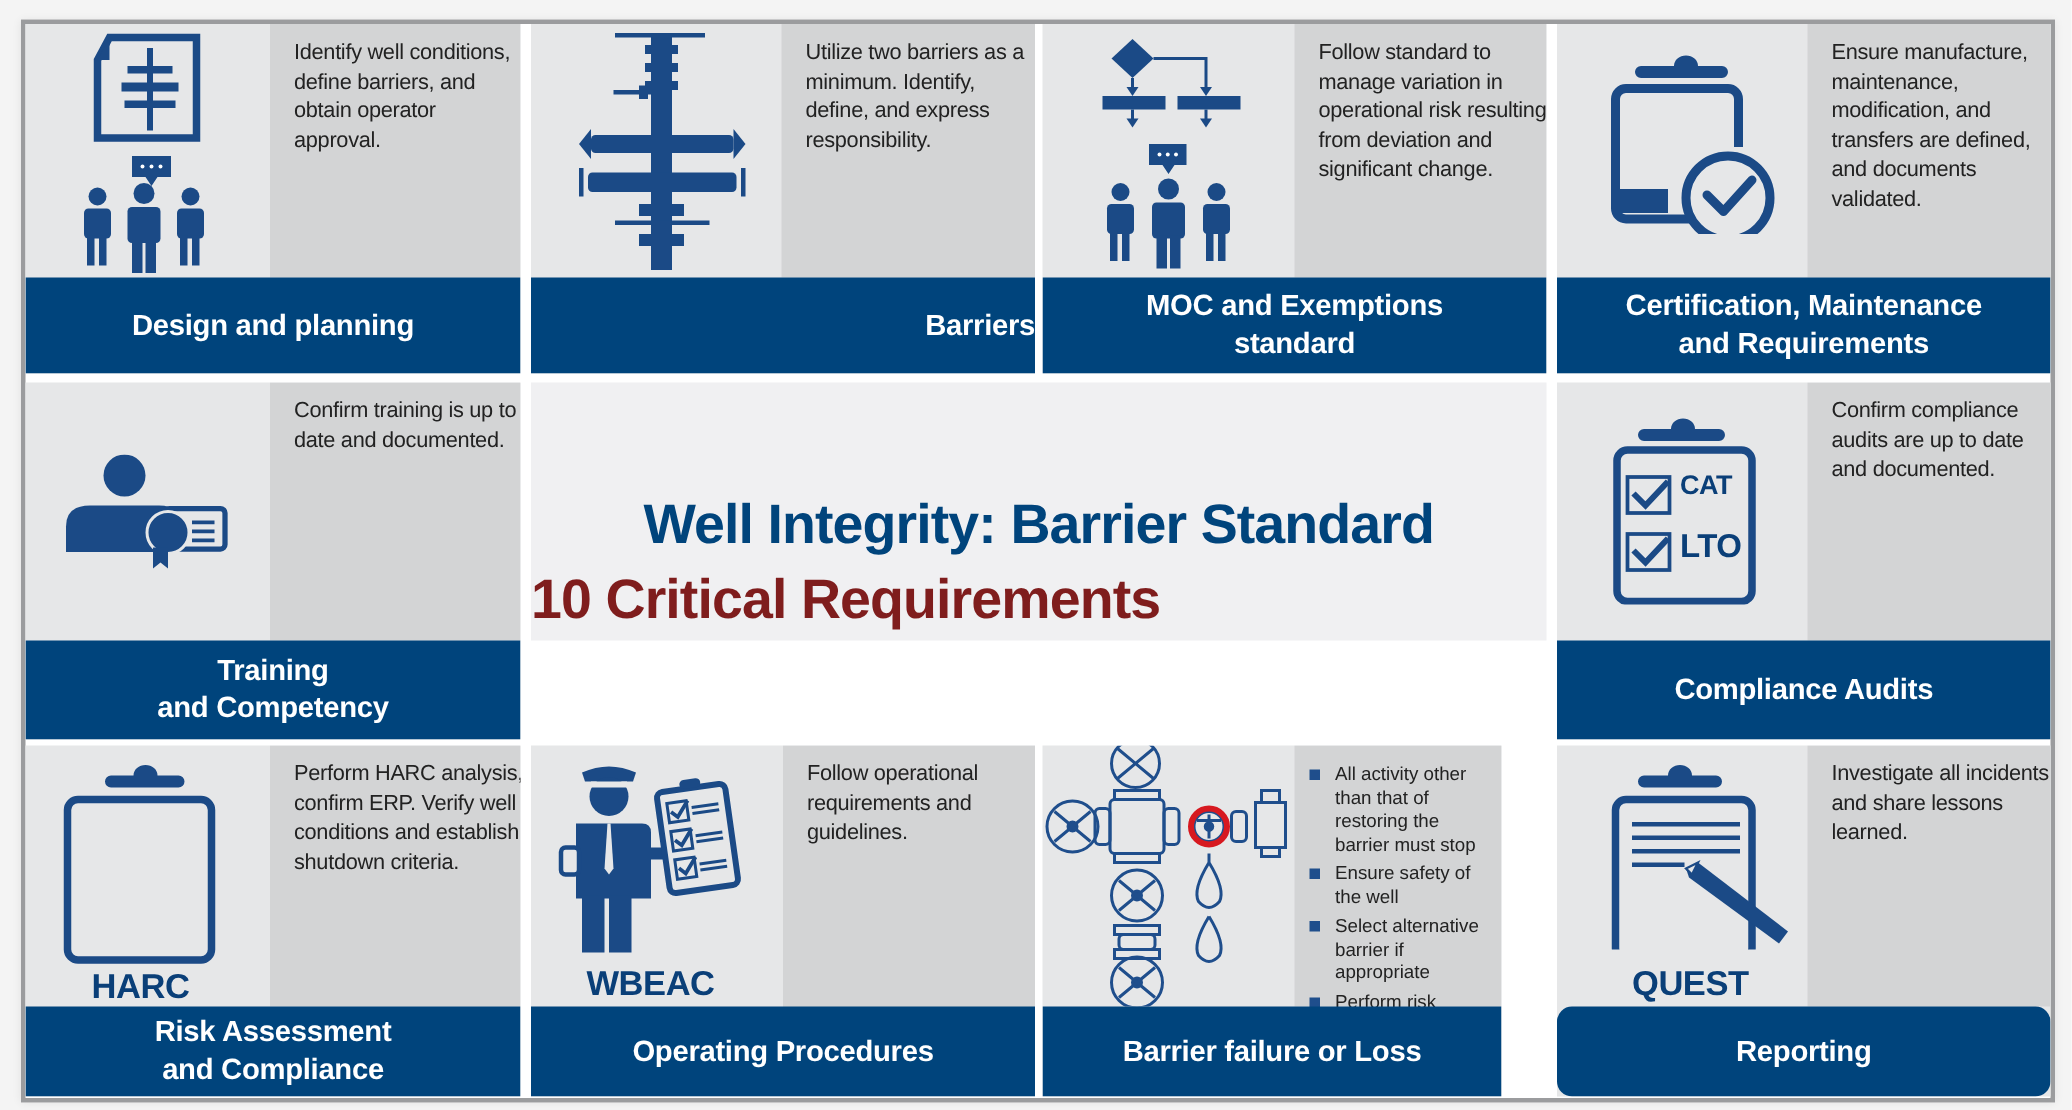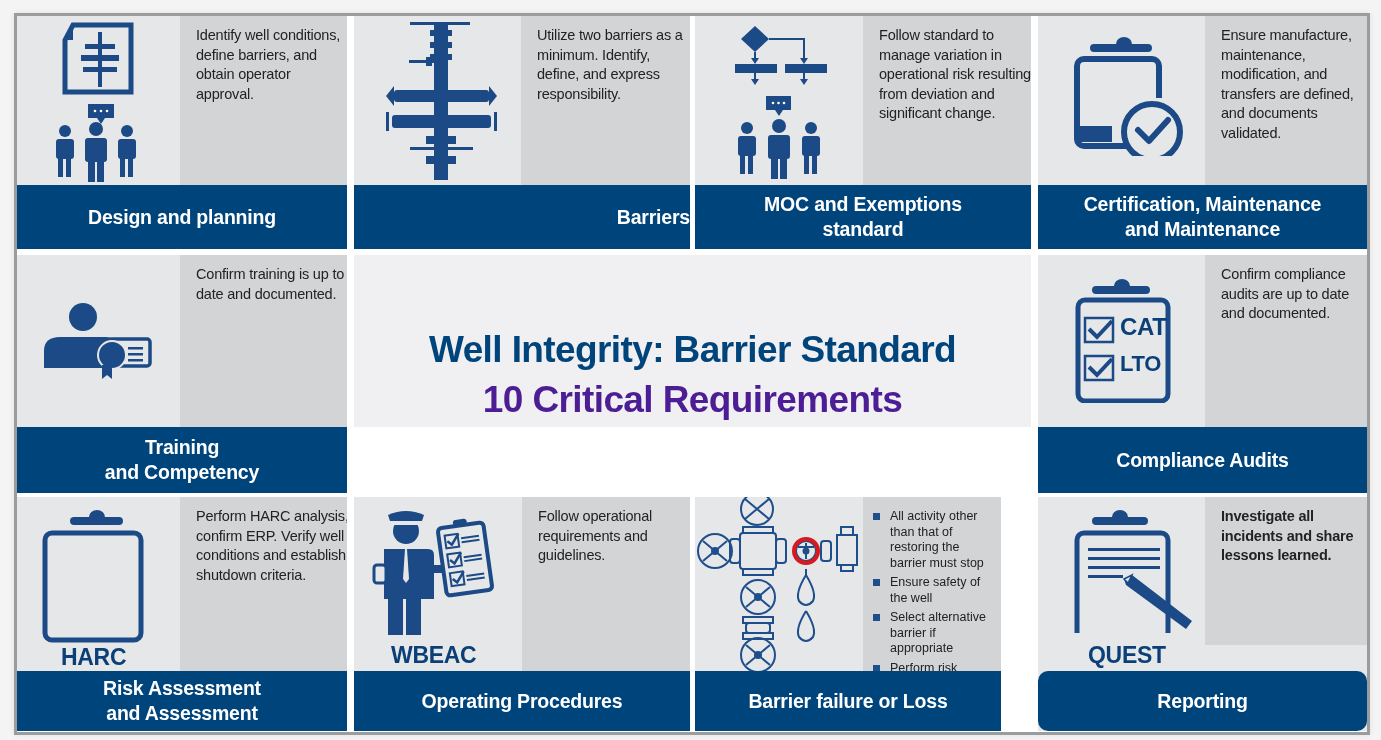--- a/index.html
+++ b/index.html
@@ -6,21 +6,21 @@
   body{width:1381px;height:740px;background:#f4f4f4;font-family:"Liberation Sans",sans-serif;position:relative;overflow:hidden;}
   .frame{position:absolute;left:14px;top:13px;width:1350px;height:716px;border:3px solid #9b9c9e;background:#ffffff;box-shadow:0 0 6px rgba(0,0,0,0.08);}
   .tile{position:absolute;background:#e6e7e8;overflow:hidden;}
   .tile .text-panel{position:absolute;top:0;right:0;background:#d3d4d5;}
   .tile .desc{position:absolute;left:16px;top:10px;right:6px;font-size:14.5px;line-height:19.5px;color:#222;font-family:"Liberation Sans",sans-serif;letter-spacing:-0.2px;}
   .tile .title-bar{position:absolute;left:0;right:0;bottom:0;background:#00447c;color:#fff;font-weight:bold;font-size:19.5px;line-height:25px;display:flex;align-items:center;justify-content:center;text-align:center;flex-direction:column;letter-spacing:-0.2px;}
   .tile .icon{position:absolute;}
   .icon-label{position:absolute;color:#0a3f78;font-weight:bold;font-size:23px;letter-spacing:-0.3px;}
   .center{position:absolute;left:354px;top:255px;width:677px;height:172px;background:#f0f0f2;}
   .center .h1{position:absolute;left:0;right:0;top:74px;text-align:center;color:#00447c;font-weight:bold;font-size:37px;letter-spacing:-0.6px;}
-  .center .h2{position:absolute;left:0;right:0;top:124px;text-align:center;color:#4c1d95;font-weight:bold;font-size:37px;letter-spacing:-0.6px;}
+  .center .h2{position:absolute;left:0;right:0;top:124px;color:#7f1d1d;font-weight:bold;font-size:37px;letter-spacing:-0.6px;}
   ul.bullets{list-style:none;margin:0;padding:0;position:absolute;left:10px;top:12px;right:4px;}
   ul.bullets li{position:relative;padding-left:17px;font-size:12.5px;line-height:15.5px;color:#222;margin-bottom:4px;}
   ul.bullets li::before{content:"";position:absolute;left:0;top:4px;width:7px;height:7px;background:#1f4e8c;}
 </style>
 </head>
 <body>
 
 <div class="frame"></div>
 
 <div class="tile" style="left:17px;top:16px;width:330px;height:233px;">
@@ -128,21 +128,21 @@
   </div>
   <svg class="icon" style="left:34px;top:18px;" width="112" height="122" viewBox="0 0 112 122">
     <path d="M22 10 H44 A8 7 0 0 1 60 10 H76 A4 4 0 0 1 76 18 H22 A4 4 0 0 1 22 10 Z" fill="#1b4a86"></path>
     <path d="M58 112 H12 A7 7 0 0 1 5 105 V32 A7 7 0 0 1 12 25 H80 A7 7 0 0 1 87 32 V64" fill="none" stroke="#1b4a86" stroke-width="6"></path>
     <path d="M8 92 V108 H40 V92 Z" fill="#1b4a86"></path>
     <circle cx="80" cy="98" r="28" fill="#e6e7e8" stroke="#1b4a86" stroke-width="6"></circle>
     <path d="M66 96 L77 107 L96 86" fill="none" stroke="#1b4a86" stroke-width="6" stroke-linecap="round" stroke-linejoin="round"></path>
   </svg>
   <div class="title-bar" style="height:64px;">
     <span>Certification, Maintenance</span>
-    <span>and Maintenance</span>
+    <span>and Requirements</span>
   </div>
 </div>
 
 <div class="tile" style="left:17px;top:255px;width:330px;height:238px;">
   <div class="text-panel" style="left:163px;height:172px;">
     <div class="desc" style="width:150px;">Confirm training is up to date and documented.</div>
   </div>
   <svg class="icon" style="left:25px;top:48px;" width="110" height="80" viewBox="0 0 110 80">
     <circle cx="41" cy="14" r="14" fill="#1b4a86"></circle>
     <path d="M2 65 V48 Q2 34 18 34 H64 Q76 34 78 42 L60 65 Z" fill="#1b4a86"></path>
@@ -169,39 +169,39 @@
     <div class="desc" style="width:150px;">Confirm compliance audits are up to date and documented.</div>
   </div>
   <svg class="icon" style="left:36px;top:18px;" width="100" height="130" viewBox="0 0 100 130">
     <path d="M22 13 H40 A8 7 0 0 1 56 13 H72 A4 4 0 0 1 72 21 H22 A4 4 0 0 1 22 13 Z" fill="#1b4a86"></path>
     <rect x="4" y="27" width="90" height="101" rx="7" fill="none" stroke="#1b4a86" stroke-width="5"></rect>
     <rect x="11" y="45" width="28" height="24" fill="none" stroke="#1b4a86" stroke-width="2.5"></rect>
     <path d="M15 56 L23 64 L38 48" fill="none" stroke="#1b4a86" stroke-width="4"></path>
     <rect x="11" y="83" width="28" height="24" fill="none" stroke="#1b4a86" stroke-width="2.5"></rect>
     <path d="M15 94 L23 102 L38 86" fill="none" stroke="#1b4a86" stroke-width="4"></path>
   </svg>
-  <div class="icon-label" style="left:82px;top:58px;font-size:24px;">CAT</div>
+  <div class="icon-label" style="left:82px;top:58px;font-size:18px;">CAT</div>
   <div class="icon-label" style="left:82px;top:96px;font-size:22px;text-align:right;">LTO</div>
   <div class="title-bar" style="height:66px;">
     <span>Compliance Audits</span>
   </div>
 </div>
 
 <div class="tile" style="left:17px;top:497px;width:330px;height:234px;">
   <div class="text-panel" style="left:163px;height:174px;">
     <div class="desc" style="width:155px;">Perform HARC analysis, confirm ERP. Verify well conditions and establish shutdown criteria.</div>
   </div>
   <svg class="icon" style="left:24px;top:6px;" width="110" height="140" viewBox="0 0 110 140">
     <path d="M33 14 H48 A8 7 0 0 1 64 14 H78 A4 4 0 0 1 78 22 H33 A4 4 0 0 1 33 14 Z" fill="#1b4a86"></path>
     <rect x="4" y="30" width="96" height="107" rx="7" fill="#e6e7e8" stroke="#1b4a86" stroke-width="5"></rect>
   </svg>
   <div class="icon-label" style="left:44px;top:147px;">HARC</div>
   <div class="title-bar" style="height:60px;">
     <span>Risk Assessment</span>
-    <span>and Assessment</span>
+    <span>and Compliance</span>
   </div>
 </div>
 
 <div class="tile" style="left:354px;top:497px;width:336px;height:234px;">
   <div class="text-panel" style="left:168px;height:203px;">
     <div class="desc" style="width:150px;">Follow operational requirements and guidelines.</div>
   </div>
   <svg class="icon" style="left:16px;top:12px;" width="130" height="130" viewBox="0 0 130 130">
     <path d="M18 6 Q36 -2 54 6 L52 12 H20 Z" fill="#1b4a86"></path>
     <circle cx="36" cy="22" r="13" fill="#1b4a86"></circle>
@@ -275,21 +275,21 @@
       <path d="M111 114 Q100 132 104 140 Q111 148 118 140 Q122 132 111 114"></path>
     </g>
     <circle cx="111" cy="54" r="12" fill="none" stroke="#d71920" stroke-width="4"></circle>
   </svg>
   <div class="title-bar" style="height:60px;">
     <span>Barrier failure or Loss</span>
   </div>
 </div>
 
 <div class="tile" style="left:1038px;top:497px;width:329px;height:234px;">
-  <div class="text-panel" style="left:167px;height:148px;font-weight:bold;">
+  <div class="text-panel" style="left:167px;height:174px;">
     <div class="desc" style="width:150px;">Investigate all incidents and share lessons learned.</div>
   </div>
   <svg class="icon" style="left:36px;top:6px;" width="120" height="130" viewBox="0 0 120 130">
     <path d="M22 14 H38 A8 7 0 0 1 54 14 H70 A4 4 0 0 1 70 22 H22 A4 4 0 0 1 22 14 Z" fill="#1b4a86"></path>
     <rect x="3" y="30" width="91" height="106" rx="7" fill="#e6e7e8" stroke="#1b4a86" stroke-width="5"></rect>
     <rect x="14" y="45" width="72" height="3" fill="#1b4a86"></rect>
       <rect x="14" y="54" width="72" height="3" fill="#1b4a86"></rect>
     <rect x="14" y="63" width="72" height="3" fill="#1b4a86"></rect>
       <rect x="14" y="72" width="35" height="3" fill="#1b4a86"></rect>
     <path d="M50 76 L58 72 L118 118 L112 126 L52 82 Z" fill="#1b4a86"></path>

